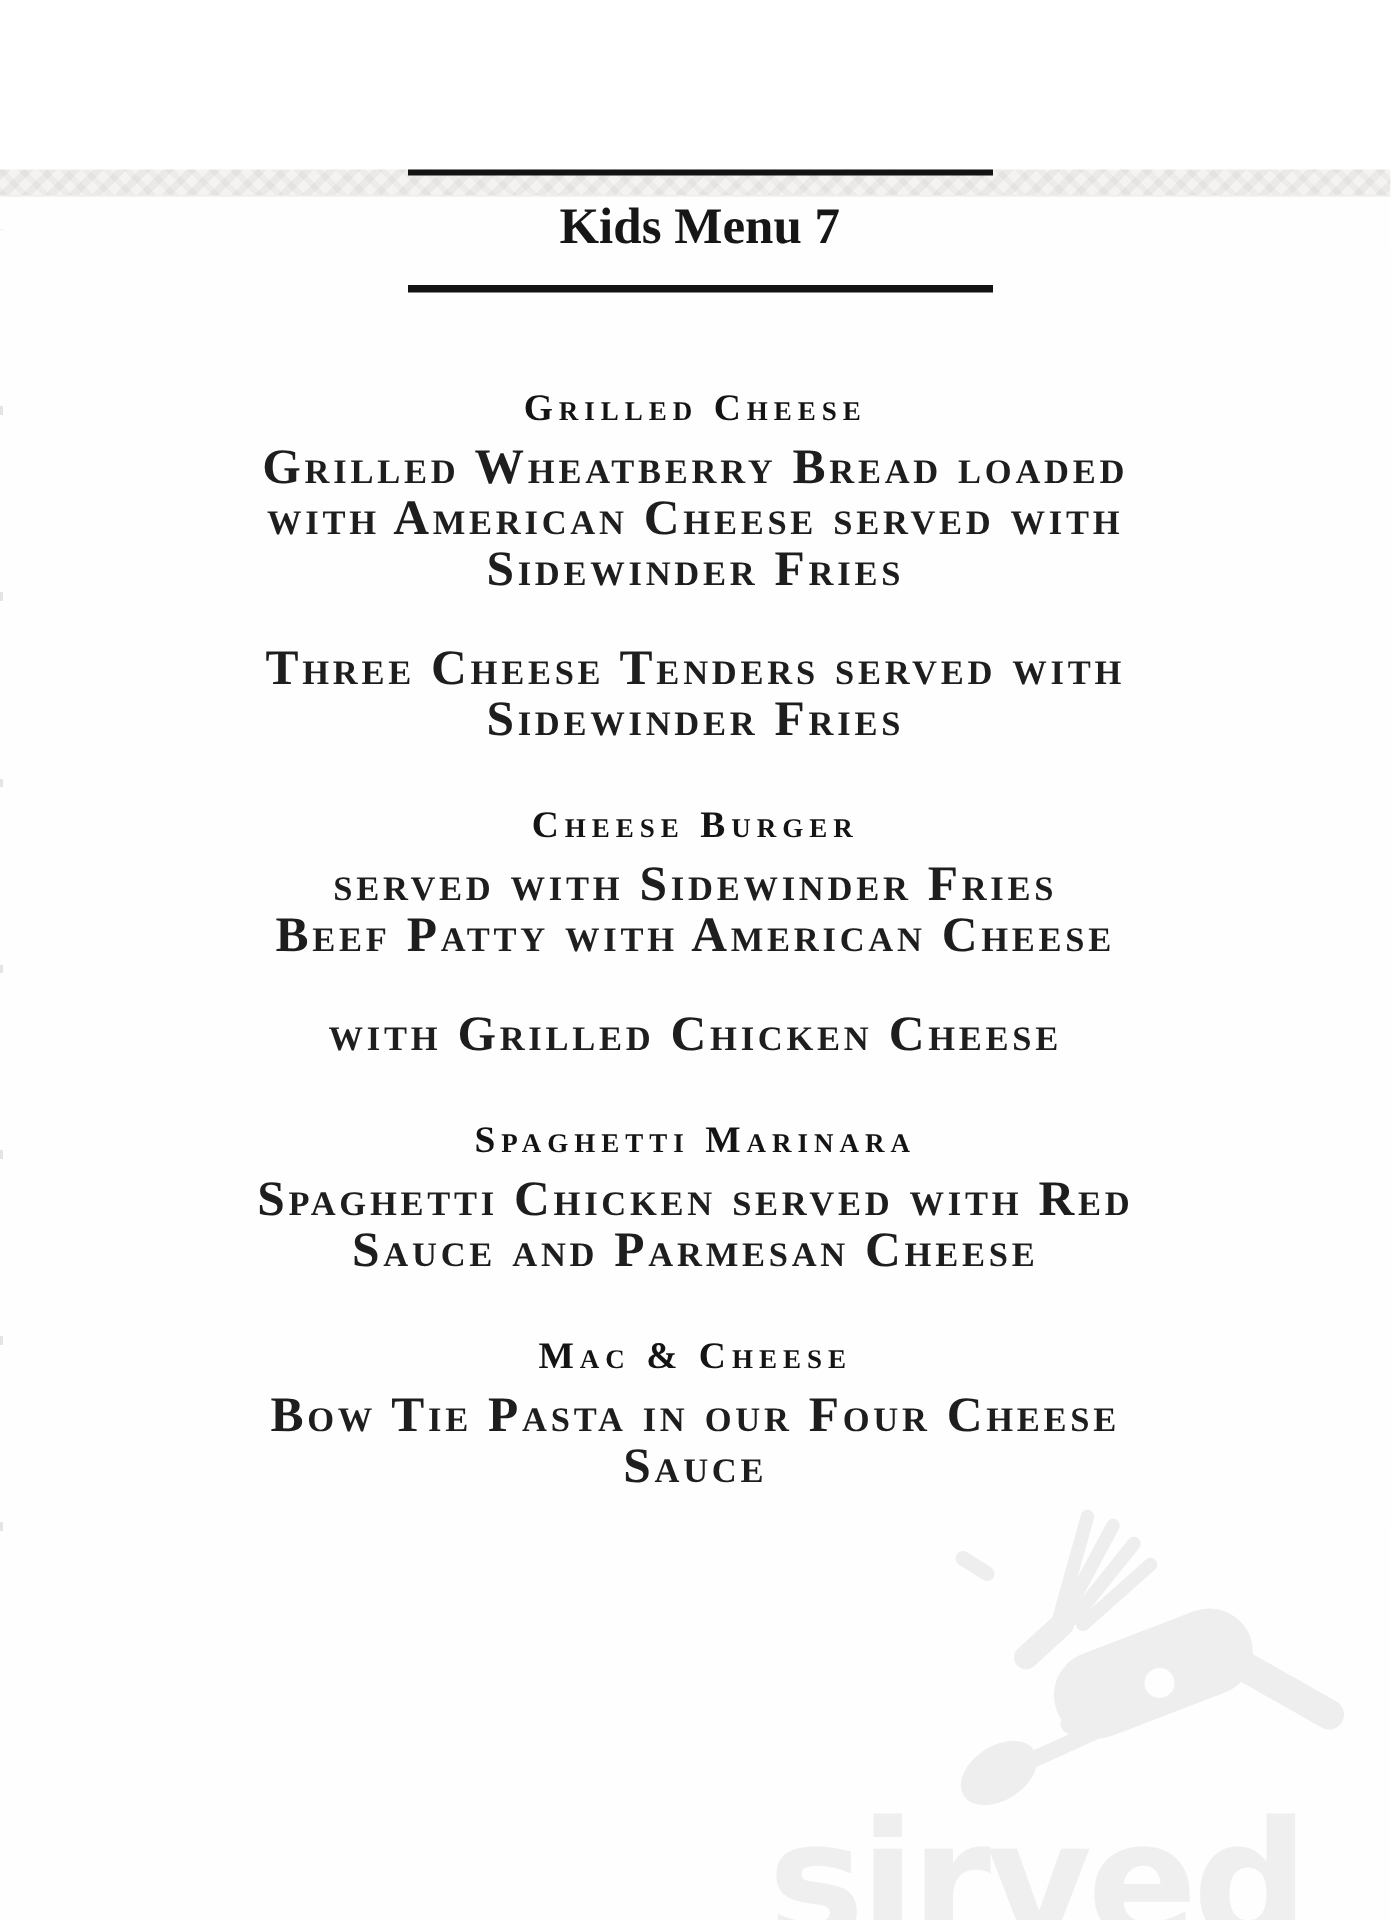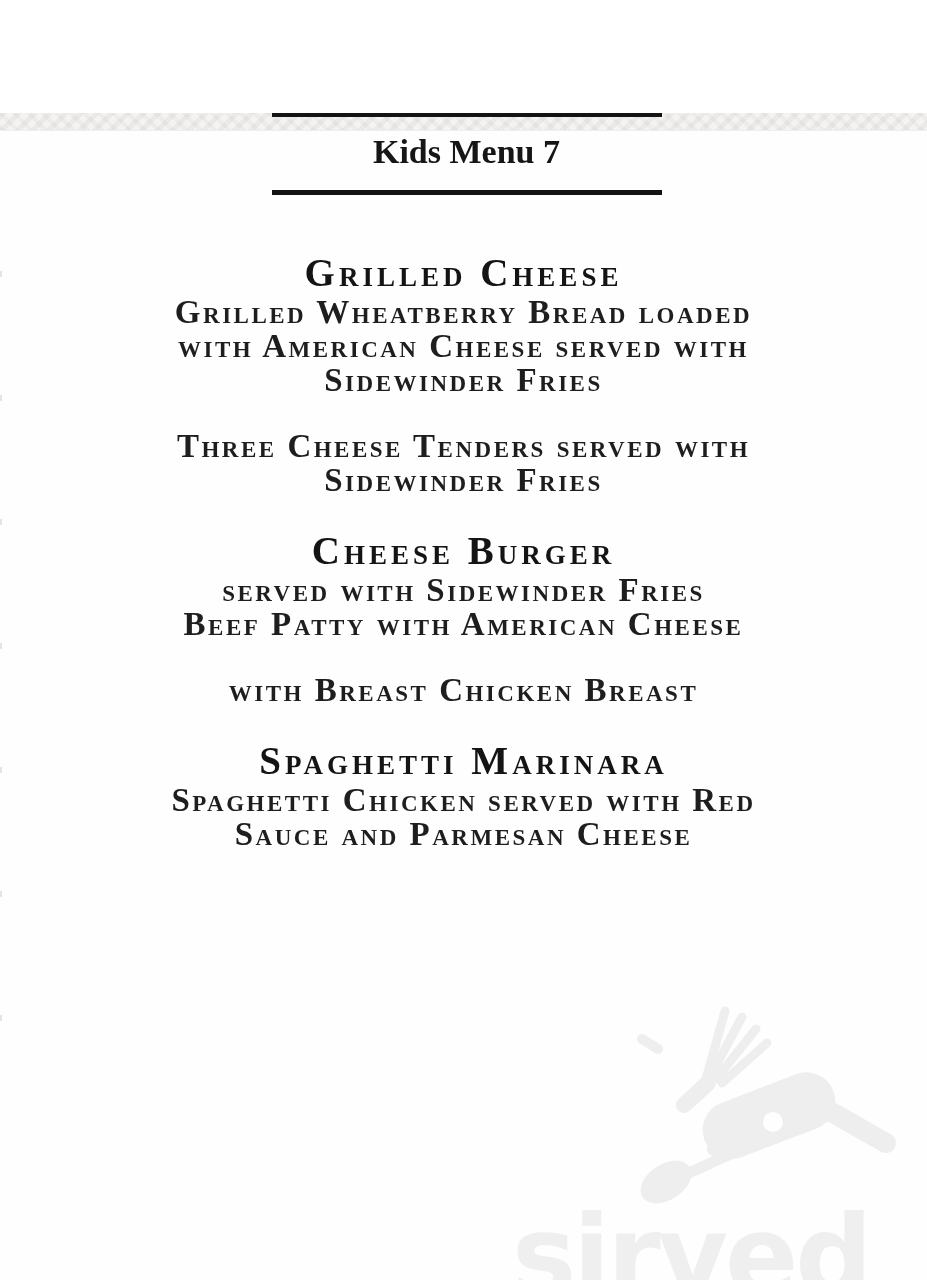--- a/index.html
+++ b/index.html
@@ -65,21 +65,21 @@
     position: relative;
     margin: 56px auto 0 auto;
     width: 700px;
     text-align: center;
     z-index: 2;
   }
   .menu-item { margin: 0 0 32px 0; }
   .menu-item .item-name {
     font-variant: small-caps;
     font-weight: 700;
-    font-size: 39px;
+    font-size: 25px;
     line-height: 44px;
     letter-spacing: 4px;
     color: #141414;
     white-space: nowrap;
   }
   .menu-item .desc-line {
     font-variant: small-caps;
     font-weight: 700;
     font-size: 33px;
     line-height: 34px;
@@ -170,24 +170,29 @@
       <div class="desc-line">Sidewinder Fries</div>
     </div>
 
     <div class="menu-item">
       <div class="item-name">Cheese Burger</div>
       <div class="desc-line">served with Sidewinder Fries</div>
       <div class="desc-line">Beef Patty with American Cheese</div>
     </div>
 
     <div class="menu-item">
-      <div class="desc-line">with Breast Chicken Breast</div>
+      <div class="desc-line">with Grilled Chicken Cheese</div>
     </div>
 
     <div class="menu-item">
       <div class="item-name">Spaghetti Marinara</div>
       <div class="desc-line">Spaghetti Chicken served with Red</div>
       <div class="desc-line">Sauce and Parmesan Cheese</div>
     </div>
 
+    <div class="menu-item">
+      <div class="item-name">Mac &amp; Cheese</div>
+      <div class="desc-line">Bow Tie Pasta in our Four Cheese</div>
+      <div class="desc-line">Sauce</div>
+    </div>
 
   </div>
 </div>
 
 </body></html>

